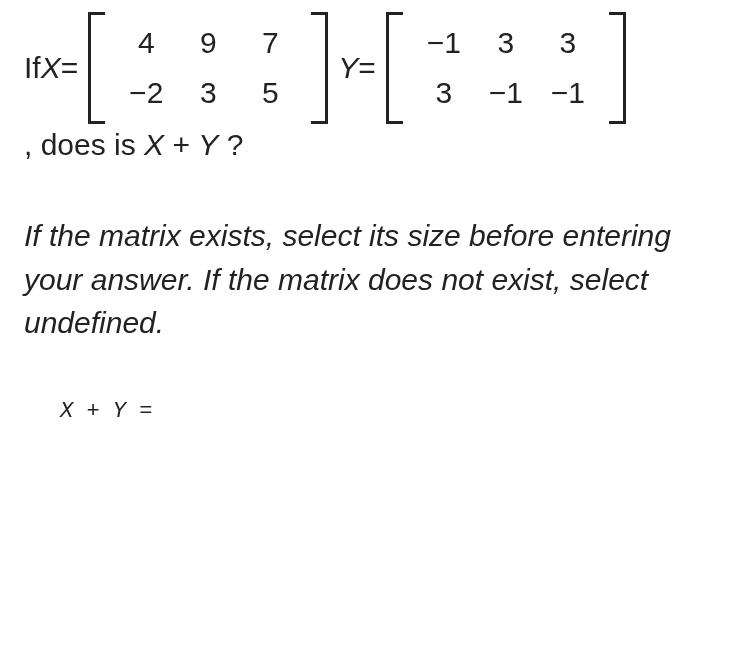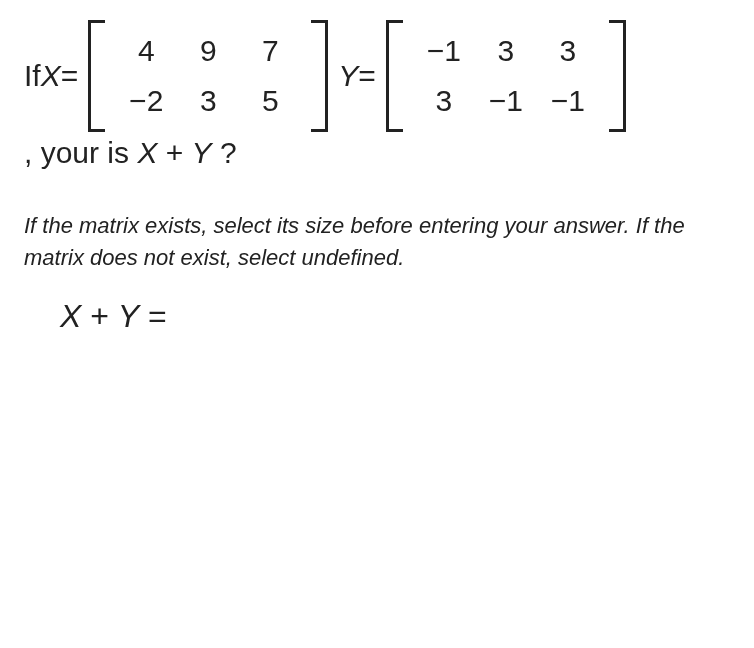--- a/index.html
+++ b/index.html
@@ -5,21 +5,21 @@
   html, body {
     margin: 0;
     padding: 0;
     width: 754px;
     height: 648px;
     background: #fff;
     font-family: Verdana, Geneva, Tahoma, sans-serif;
     color: #222;
   }
   .page {
-    padding: 20px 20px 0 24px;
+    padding: 12px 20px 0 24px;
     font-size: 30px;
     line-height: 1.4;
   }
   .math-var {
     font-style: italic;
   }
   .row1 {
     display: flex;
     flex-wrap: wrap;
     align-items: center;
@@ -52,28 +52,29 @@
     justify-content: center;
   }
   .mcell {
     width: 58px;
     text-align: center;
     font-size: 30px;
     padding: 4px 2px;
   }
   .instructions {
     font-style: italic;
-    margin-top: 36px;
-    font-size: 22px;
+    margin-top: 48px;
+    font-size: 30px;
     line-height: 1.45;
   }
   .answer-line {
-    margin-top: 20px;
+    margin-top: 52px;
     padding-left: 36px;
-    font-size: 32px;
+    font-size: 22px;
+    font-family: Liberation Mono, monospace;
   }
   .nowrap { white-space: nowrap; }
 </style>
 </head>
 <body>
 
 <div class="page">
 
   <div class="row1">
     <span>If </span>
@@ -112,21 +113,21 @@
           <span class="mcell">3</span>
           <span class="mcell">−1</span>
           <span class="mcell">−1</span>
         </span>
       </span>
       <span class="bracket right"></span>
     </span>
 
     <span class="nowrap">
       <span>, </span>
-      <span>your is </span>
+      <span>does is </span>
       <span class="math-var">X</span>
       <span> + </span>
       <span class="math-var">Y</span>
       <span>?</span>
     </span>
   </div>
 
   <div class="instructions">If the matrix exists, select its size before entering your answer. If the matrix does not exist, select undefined.</div>
 
   <div class="answer-line">

